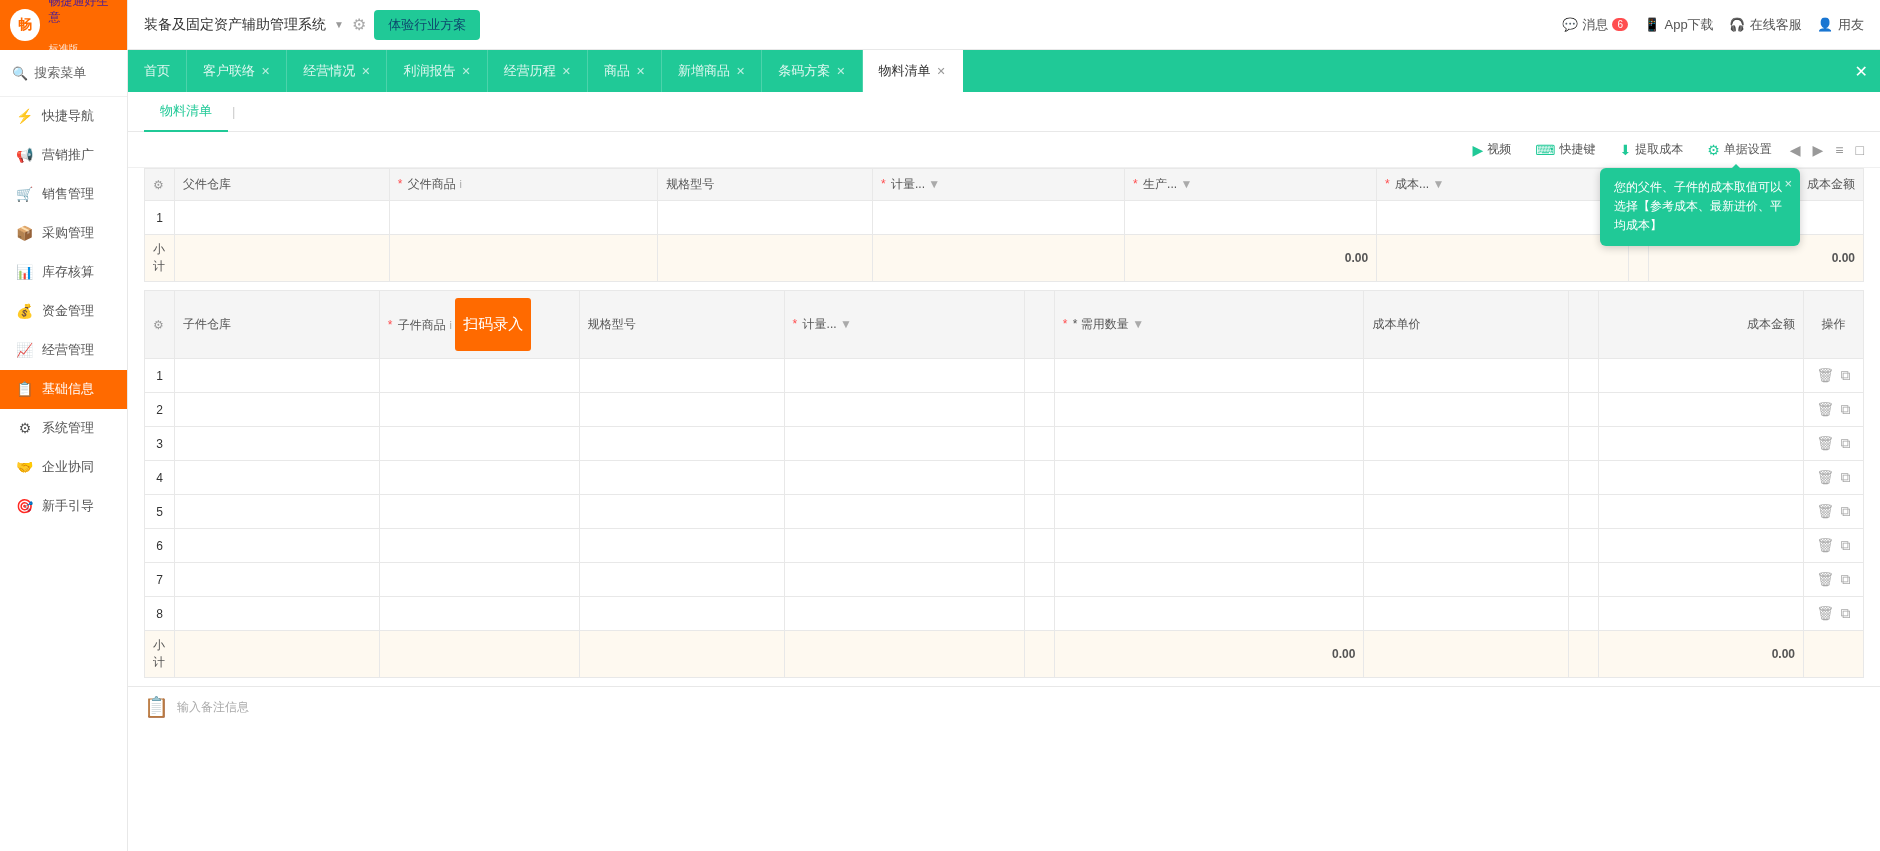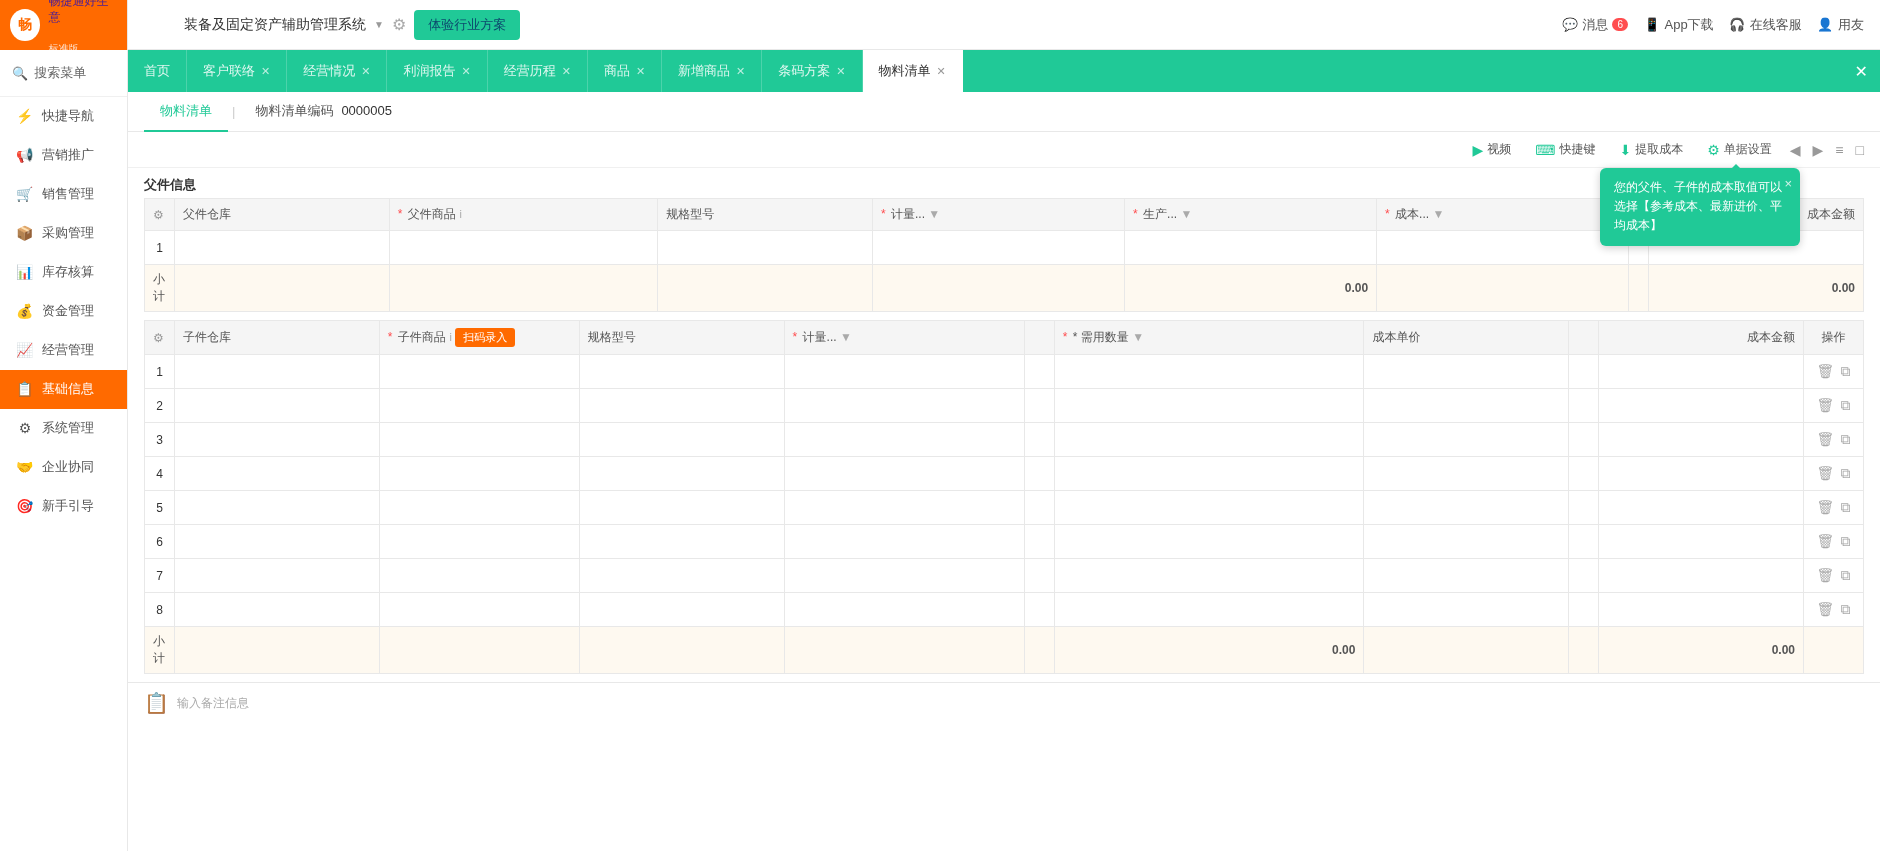--- a/index.html
+++ b/index.html
@@ -78,21 +78,21 @@
       background: #fff;
       height: 50px;
       display: flex;
       align-items: center;
       justify-content: space-between;
       padding: 0 16px;
       border-bottom: 1px solid #e8e8e8;
       flex-shrink: 0;
     }
     .top-header-left { display: flex; align-items: center; gap: 8px; color: #555; font-size: 13px; }
-    .system-title { font-size: 14px; color: #333; margin-left: 40px; }
+    .system-title { font-size: 14px; color: #333; }
     .top-header-right { display: flex; align-items: center; gap: 16px; }
     .header-btn { display: flex; align-items: center; gap: 4px; cursor: pointer; color: #555; font-size: 13px; }
     .badge {
       background: #ff4d4f;
       color: #fff;
       border-radius: 10px;
       font-size: 10px;
       padding: 1px 5px;
       min-width: 16px;
       text-align: center;
@@ -269,22 +269,22 @@
     .col-subtotal-label { color: #666; }
     .col-amount { text-align: right; font-weight: bold; }
     .required-star { color: #ff4d4f; margin-right: 2px; }
     .info-icon { color: #aaa; font-size: 11px; cursor: pointer; }
 
     .scan-btn {
       background: #ff6a00;
       color: #fff;
       border: none;
       border-radius: 3px;
-      padding: 2px 8px;
-      font-size: 11px;
+      padding: 17px 8px;
+      font-size: 15px;
       cursor: pointer;
     }
 
     .action-icons { display: flex; gap: 6px; justify-content: center; }
     .action-icon { color: #aaa; cursor: pointer; font-size: 14px; }
 
     .gear-icon { color: #999; cursor: pointer; }
 
     
     .bottom-bar {
@@ -436,24 +436,20 @@
   </div>
 
   <div class="content">
     <div class="content-inner">
 
       <div class="sub-tabs">
         <div class="sub-tab active">
           <span>物料清单</span>
         </div>
         <span class="sub-tab-divider">|</span>
-        <div class="sub-tab">
-          <span>物料清单编码</span>
-          <span class="sub-tab-code">0000005</span>
-        </div>
       </div>
 
       <div class="toolbar">
         <div class="toolbar-btn">
           <span class="toolbar-icon">▶</span>
           <span>视频</span>
         </div>
         <div class="toolbar-btn">
           <span class="toolbar-icon">⌨</span>
           <span>快捷键</span>
@@ -471,21 +467,20 @@
         <span style="color:#999;cursor:pointer;font-size:14px;">≡</span>
         <span style="color:#999;cursor:pointer;font-size:14px;">□</span>
 
         <div class="tooltip-box">
           <span class="tooltip-close">×</span>
           <span>您的父件、子件的成本取值可以选择【参考成本、最新进价、平均成本】</span>
         </div>
       </div>
 
       <div class="section">
-        <div class="section-title">父件信息</div>
         <table class="data-table">
           <thead>
             <tr>
               <th class="th-settings">
                 <span class="gear-icon">⚙</span>
               </th>
               <th>
                 <span>父件仓库</span>
               </th>
               <th>

